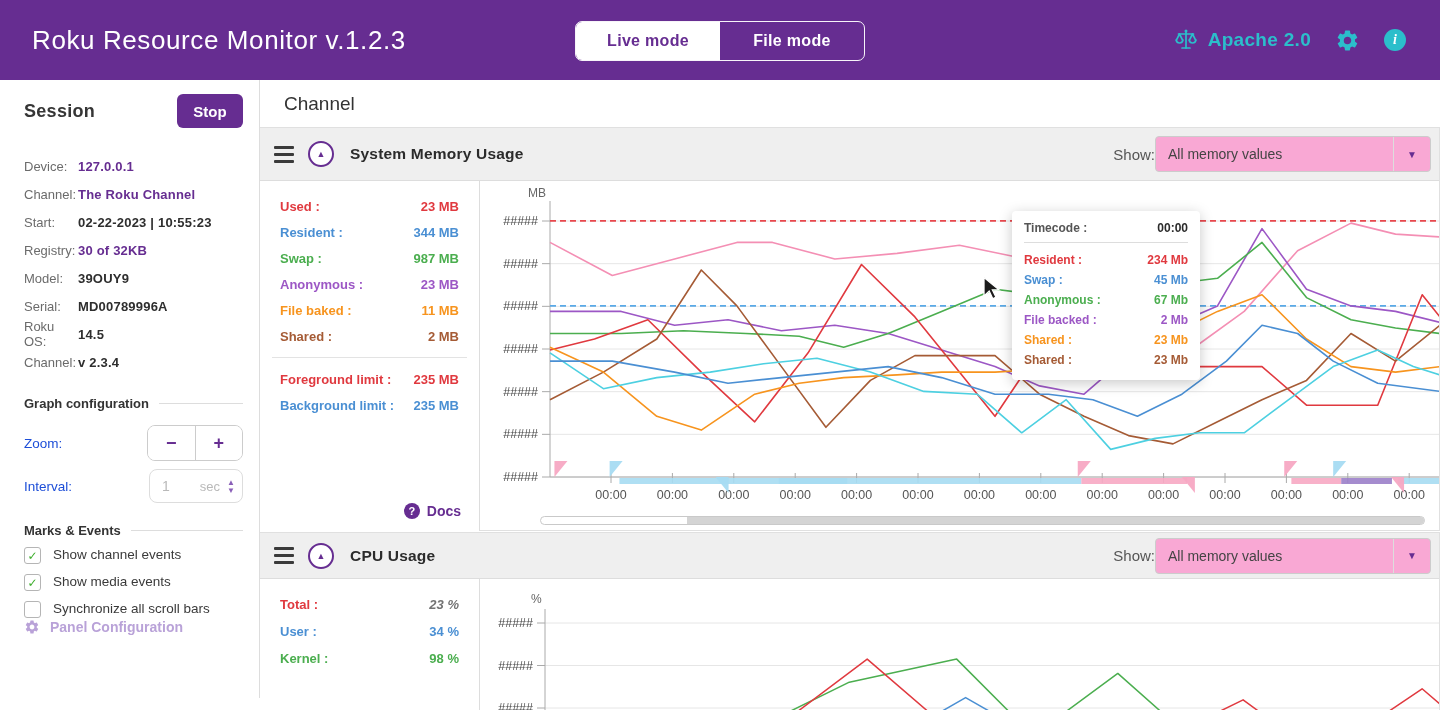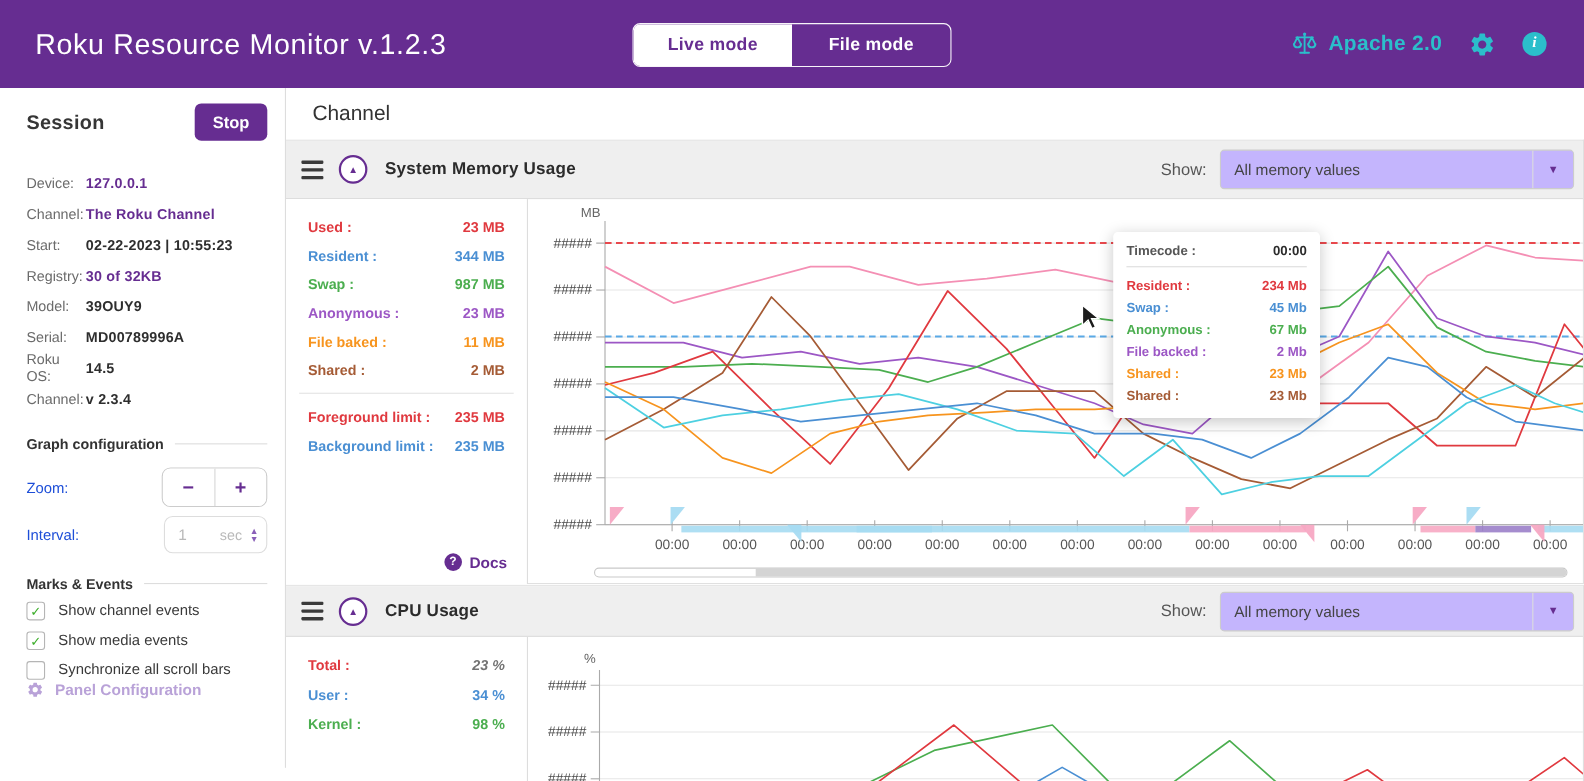--- a/index.html
+++ b/index.html
@@ -65,22 +65,22 @@
   #memory-panel{top:127px;height:404px}
   #cpu-panel{top:532px;height:179px;border-bottom:none}
   .panel-head{height:52px;background:#efefef;border-bottom:1px solid #ddd;display:flex;align-items:center;position:relative}
   #cpu-panel .panel-head{height:45px}
   .hamburger{margin-left:14px;display:flex;flex-direction:column;gap:4px;cursor:grab}
   .hamburger i{width:20px;height:3px;background:#3a3a3a;border-radius:1px}
   .collapse-btn{margin-left:14px;width:26px;height:26px;border:2px solid #662D91;border-radius:50%;background:#fff;
                 display:flex;align-items:center;justify-content:center;color:#662D91;font-size:9px;cursor:pointer;box-sizing:border-box}
   .panel-title{margin-left:16px;font-size:15.5px;font-weight:700;color:#2b2b2b;letter-spacing:.2px}
   .show-group{position:absolute;right:8px;display:flex;align-items:center}
-  .show-label{font-size:15px;color:#555;margin-right:12px}
-  .dropdown{width:322px;height:36px;background:#c4b5fd;border:1px solid #ccc;border-radius:4px;display:flex;
+  .show-label{font-size:15px;color:#555;margin-right:0}
+  .dropdown{width:276px;height:36px;background:#f9a8d4;border:1px solid #ccc;border-radius:4px;display:flex;
             align-items:center;cursor:pointer;box-sizing:border-box}
   .dd-value{flex:1;font-size:14px;color:#444;padding-left:12px}
   .dd-arrow{width:36px;height:100%;border-left:1px solid #ddd;display:flex;align-items:center;
             justify-content:center;color:#662D91;font-size:10px}
   .panel-body{position:relative;height:calc(100% - 52px);overflow:hidden}
   #cpu-panel .panel-body{height:calc(100% - 45px)}
   .legend-col{position:absolute;left:0;top:0;bottom:0;width:220px;border-right:1px solid #ddd;
               padding-top:12px;box-sizing:border-box;background:#fff}
   .leg-row{display:flex;justify-content:space-between;align-items:center;height:26px;padding:0 20px;
            font-size:13px;font-weight:700}

